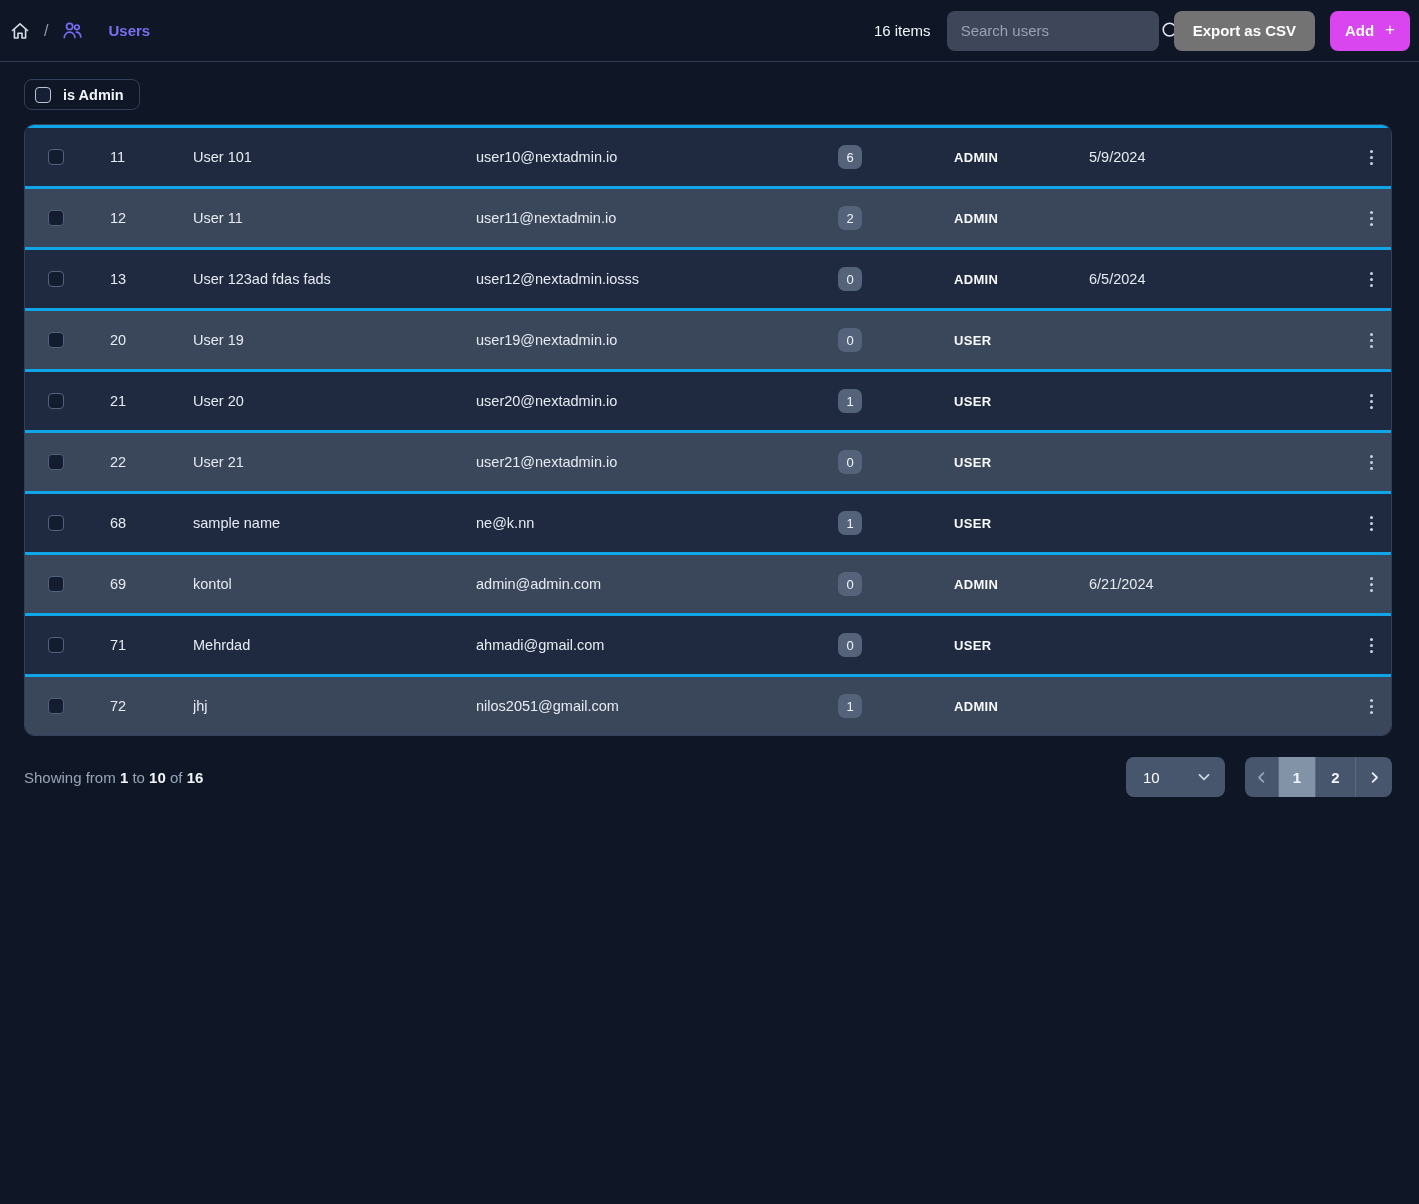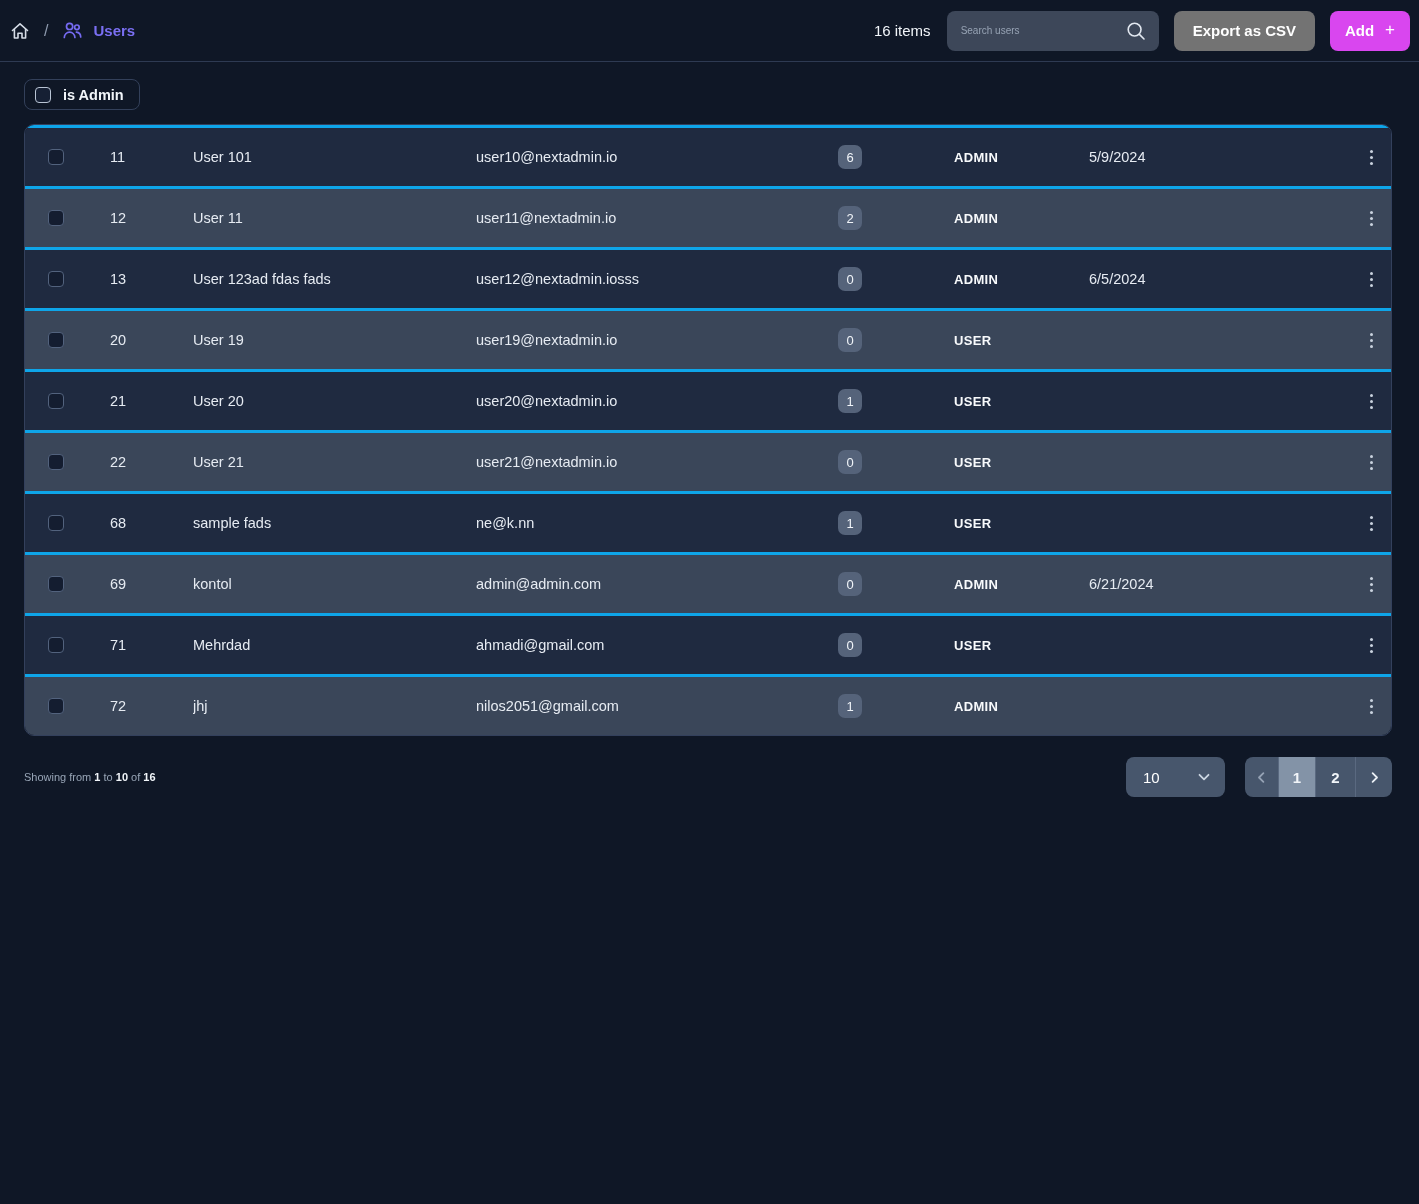--- a/index.html
+++ b/index.html
@@ -14,30 +14,30 @@
   
   .topbar {
     height:62px;
     display:flex; align-items:center;
     padding:0 9px 0 10px;
     border-bottom:1px solid #2e3a52;
     background:#0f1726;
   }
   .crumbs { display:flex; align-items:center; gap:14px; }
   .crumb-sep { color:#8d99ad; font-size:16px; }
-  .crumb-current { display:flex; align-items:center; gap:10px; color:#7a6ff2; font-size:15px; font-weight:700; cursor:pointer; }
+  .crumb-current { display:flex; align-items:center; gap:25px; color:#7a6ff2; font-size:15px; font-weight:700; cursor:pointer; }
   .topbar-right { margin-left:auto; display:flex; align-items:center; gap:15px; }
   .items-count { color:#f1f5f9; font-size:15px; font-weight:500; margin-right:1px; }
   .searchbox {
     width:212px; height:40px; background:#3d4759; border-radius:8px;
     display:flex; align-items:center; padding:0 12px 0 14px;
   }
   .searchbox input {
     flex:1; background:transparent; border:none; outline:none;
-    color:#fde047; font-size:10px; font-family:"Liberation Sans", sans-serif;
+    color:#fde047; font-size:15px; font-family:"Liberation Sans", sans-serif;
   }
   .searchbox input::placeholder { color:#97a3b4; }
   .btn { height:40px; border:none; border-radius:8px; font-family:"Liberation Sans", sans-serif; font-size:15px; font-weight:600; color:#fff; cursor:pointer; display:inline-flex; align-items:center; justify-content:center; }
   .btn-export { background:#737373; padding:0 19px; }
   .btn-add { background:#d946ef; width:80px; gap:11px; }
   .btn-add .plus { font-size:17px; font-weight:400; position:relative; top:-1px; }
 
   
   .filter-row { padding:17px 24px 0; }
   .filter-pill {
@@ -77,21 +77,21 @@
   .c-role { font-size:13px; font-weight:700; letter-spacing:.3px; color:#f8fafc; }
   .c-actions { display:flex; justify-content:flex-end; padding-right:14px; }
   .kebab { display:flex; flex-direction:column; align-items:center; gap:3px; cursor:pointer; padding:4px; }
   .kebab i { width:3px; height:3px; border-radius:50%; background:#c9d2de; display:block; }
 
   
   .table-footer {
     margin:21px 27px 0 24px;
     display:flex; align-items:center;
   }
-  .showing { font-size:11px; color:#98a5b6; }
+  .showing { font-size:15px; color:#98a5b6; }
   .showing b { color:#f1f5f9; font-weight:700; }
   .footer-right { margin-left:auto; display:flex; align-items:center; gap:20px; }
   .page-size {
     width:99px; height:40px; background:#47566c; border-radius:8px;
     display:flex; align-items:center; padding:0 14px 0 17px; cursor:pointer;
   }
   .page-size .val { flex:1; font-size:15px; font-weight:500; color:#fff; }
   .pager { display:flex; height:40px; background:#47566c; border-radius:8px; overflow:hidden; }
   .pg-cell {
     border:none; background:transparent; color:#f1f5f9; cursor:pointer;
@@ -273,21 +273,21 @@
             <i></i>
           </span>
     </div>
   </div>
 
   <div class="grid-row trow">
     <div class="cell c-check">
           <span class="cb cb-row"></span>
         </div>
     <div class="cell">68</div>
-    <div class="cell">sample fads</div>
+    <div class="cell">sample name</div>
     <div class="cell">ne@k.nn</div>
     <div class="cell"><span class="badge">1</span></div>
     <div class="cell c-role">USER</div>
     <div class="cell"></div>
     <div class="cell c-actions">
       <span class="kebab">
             <i></i>
             <i></i>
             <i></i>
           </span>

